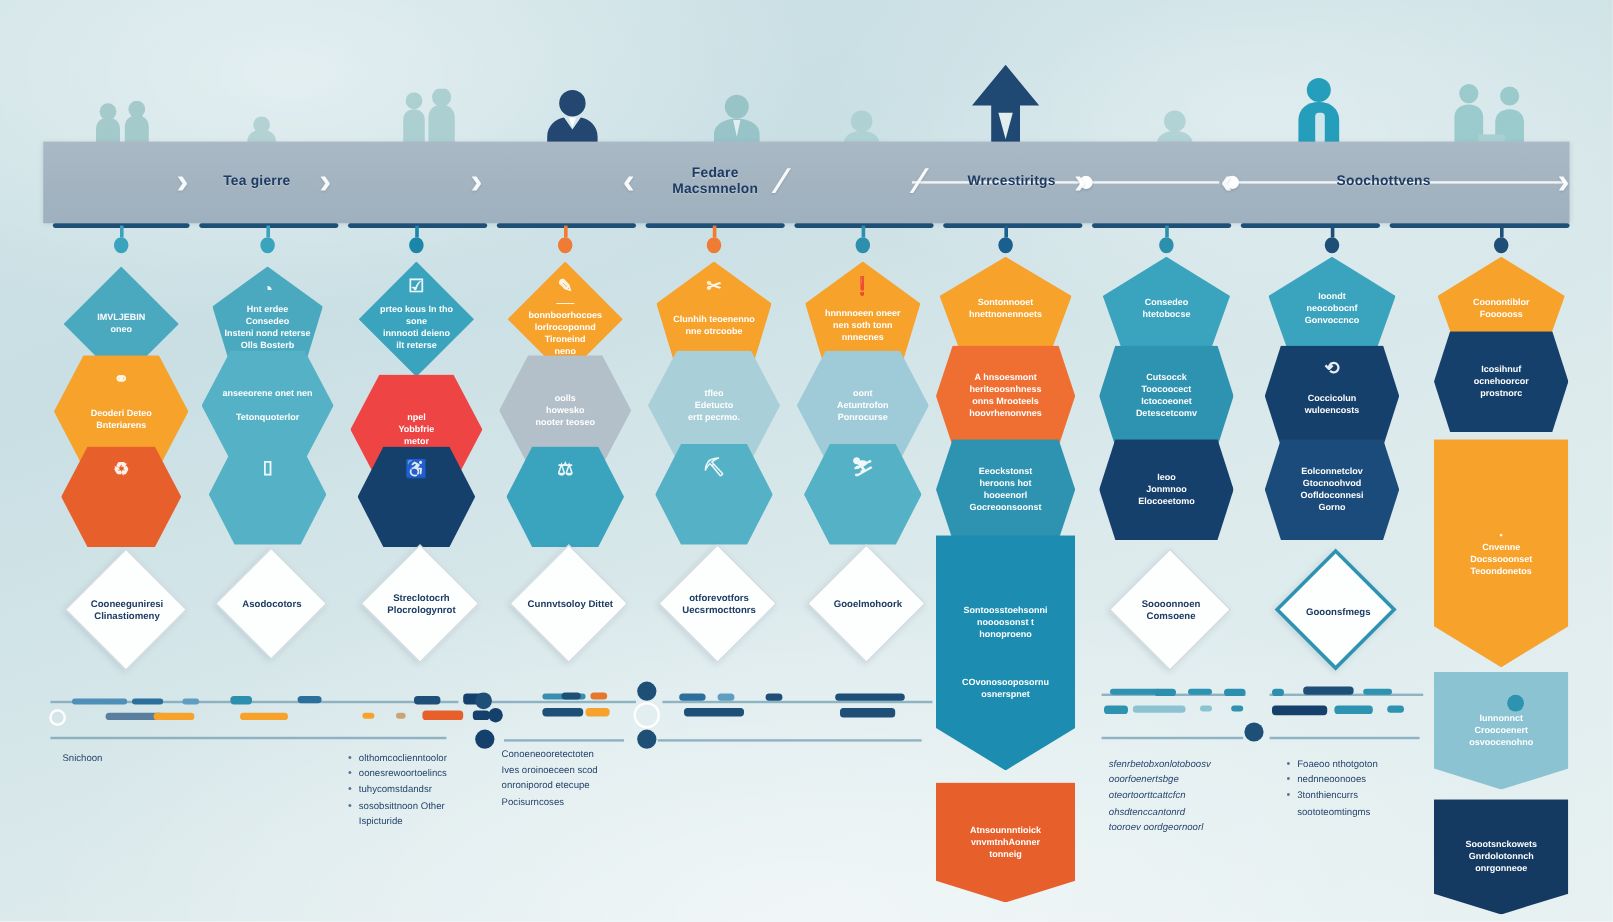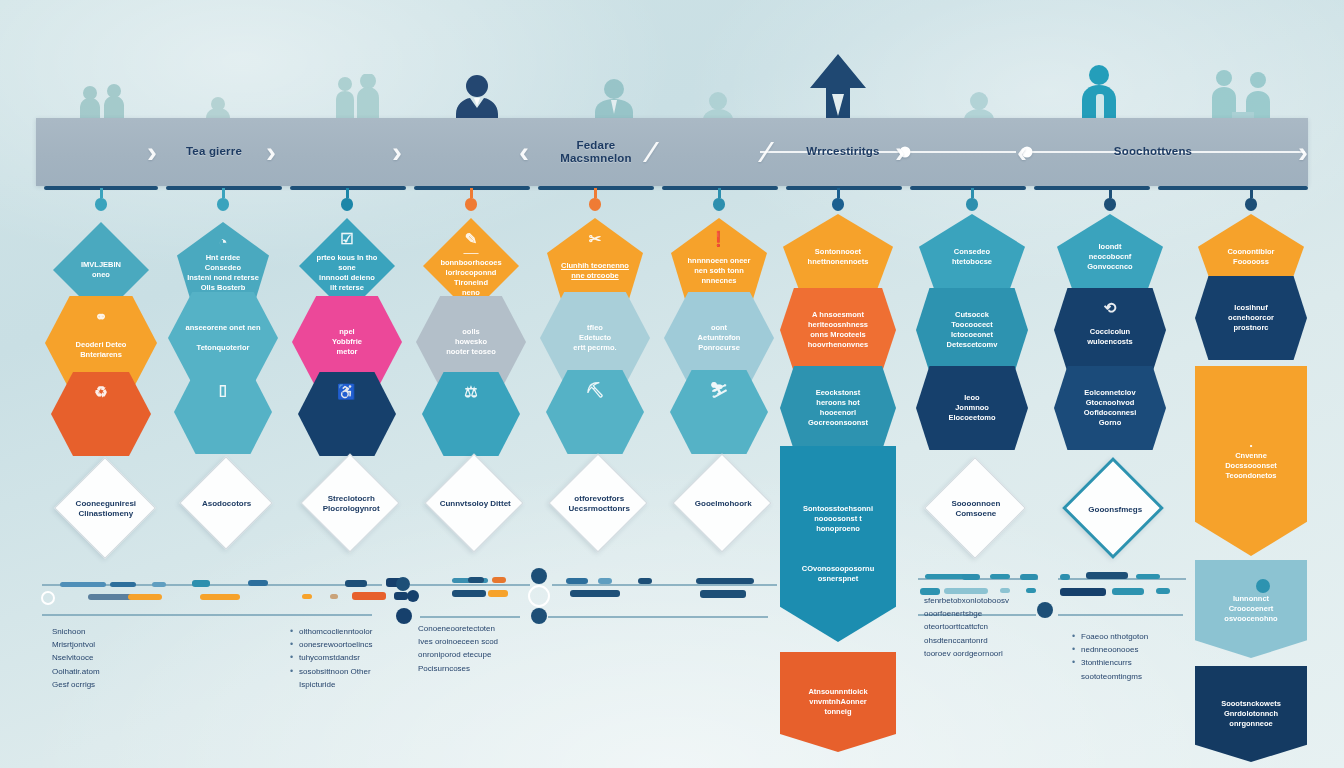--- a/index.html
+++ b/index.html
@@ -314,38 +314,38 @@
 Olls Bosterb</span></div>
       <div class="shape hex" style="top: 292px; width: 110px; height: 92px; background: rgb(85, 178, 198);"><span>anseeorene onet nen
 
 Tetonquoterlor</span></div>
       <div class="shape hex" style="top: 370px; width: 98px; height: 84px; background: rgb(85, 178, 198);"><span class="glyph">▯</span><span style="margin-top: 14px;"></span></div>
     </div>
     <div class="col" style="left: 347px; width: 0px;">
       <div class="shape dia" style="top: 218px; width: 96px; height: 96px; background: rgb(58, 163, 189);"><span class="glyph">☑</span><span style="margin-top: 14px;">prteo kous In tho sone
 innnooti deieno
 ilt reterse</span></div>
-      <div class="shape hex" style="top: 296px; width: 110px; height: 92px; background: #ec4899;"><span>npel
+      <div class="shape hex" style="top: 312px; width: 110px; height: 92px; background: #ef4444;"><span>npel
 Yobbfrie
 metor</span></div>
       <div class="shape hex" style="top: 372px; width: 98px; height: 84px; background: rgb(22, 64, 108);"><span class="glyph">♿</span><span style="margin-top: 14px;"></span></div>
     </div>
     <div class="col" style="left: 471px; width: 0px;">
       <div class="shape dia" style="top: 218px; width: 96px; height: 96px; background: rgb(246, 162, 43);"><span class="glyph">✎</span><span style="margin-top: 14px;">——
 bonnboorhocoes
 lorlrocoponnd
 Tironeind
 neno</span></div>
       <div class="shape hex" style="top: 296px; width: 110px; height: 92px; background: rgb(179, 191, 201);"><span>oolls
 howesko
 nooter teoseo</span></div>
       <div class="shape hex" style="top: 372px; width: 98px; height: 84px; background: rgb(58, 163, 189);"><span class="glyph">⚖</span><span style="margin-top: 14px;"></span></div>
     </div>
     <div class="col" style="left: 595px; width: 0px;">
-      <div class="shape pent" style="top: 218px; width: 96px; height: 92px; background: rgb(246, 162, 43);"><span class="glyph">✂</span><span style="margin-top: 14px; text-decoration: underline;">Clunhih teoenenno
+      <div class="shape pent" style="top: 218px; width: 96px; height: 92px; background: rgb(246, 162, 43);"><span class="glyph">✂</span><span style="margin-top: 14px;">Clunhih teoenenno
 nne otrcoobe</span></div>
       <div class="shape hex" style="top: 292px; width: 110px; height: 92px; background: rgb(169, 207, 217);"><span>tfleo
 Edetucto
 ertt pecrmo.</span></div>
       <div class="shape hex" style="top: 370px; width: 98px; height: 84px; background: rgb(85, 178, 198);"><span class="glyph">⛏</span><span style="margin-top: 14px;"></span></div>
     </div>
     <div class="col" style="left: 719px; width: 0px;">
       <div class="shape pent" style="top: 218px; width: 96px; height: 92px; background: rgb(246, 162, 43);"><span class="glyph">❗</span><span style="margin-top: 14px;">hnnnnoeen oneer
 nen soth tonn
 nnnecnes</span></div>
@@ -475,39 +475,35 @@
     <div class="bigdot" style="left: 396px; top: 608px; width: 16px; height: 16px; background: rgb(22, 64, 108);"></div>
     <div class="bigdot" style="left: 1037px; top: 602px; width: 16px; height: 16px; background: rgb(29, 79, 119);"></div>
     <div class="bigdot" style="left: 1256px; top: 579px; width: 14px; height: 14px; background: rgb(45, 147, 176);"></div>
     <div class="ring" style="left: 528px; top: 585px; width: 22px; height: 22px;"></div>
     <div class="ring" style="left: 41px; top: 591px; width: 14px; height: 14px;"></div>
   </div>
 
 <div id="lists">
     <ul class="blist plain" style="left: 48px; top: 625px; width: 118px;">
       <li>Snichoon</li>
-      <li> Mrisrtjontvol
- Nselvitooce
- Oolhatir.atom
- Gesf ocrrigs</li>
     </ul>
     <ul class="blist" style="left: 290px; top: 625px; width: 115px;">
       <li>olthomcoclienntoolor</li>
       <li>oonesrewoortoelincs</li>
       <li>tuhycomstdandsr</li>
       <li>sosobsittnoon Other
    Ispicturide</li>
     </ul>
     <ul class="blist plain" style="left: 414px; top: 622px; width: 122px;">
       <li>Conoeneooretectoten
 Ives oroinoeceen scod
  onroniporod etecupe
       Pocisurncoses</li>
     </ul>
-    <ul class="blist plain" style="left: 920px; top: 594px; width: 120px;">
+    <ul class="blist plain" style="left: 920px; top: 630px; width: 120px; font-style: italic;">
       <li>sfenrbetobxonlotoboosv
 ooorfoenertsbge
  oteortoorttcattcfcn
  ohsdtenccantonrd
   tooroev oordgeornoorl</li>
     </ul>
     <ul class="blist" style="left: 1072px; top: 630px; width: 118px;">
       <li>Foaeoo nthotgoton</li>
       <li>nednneoonooes</li>
       <li>3tonthiencurrs

